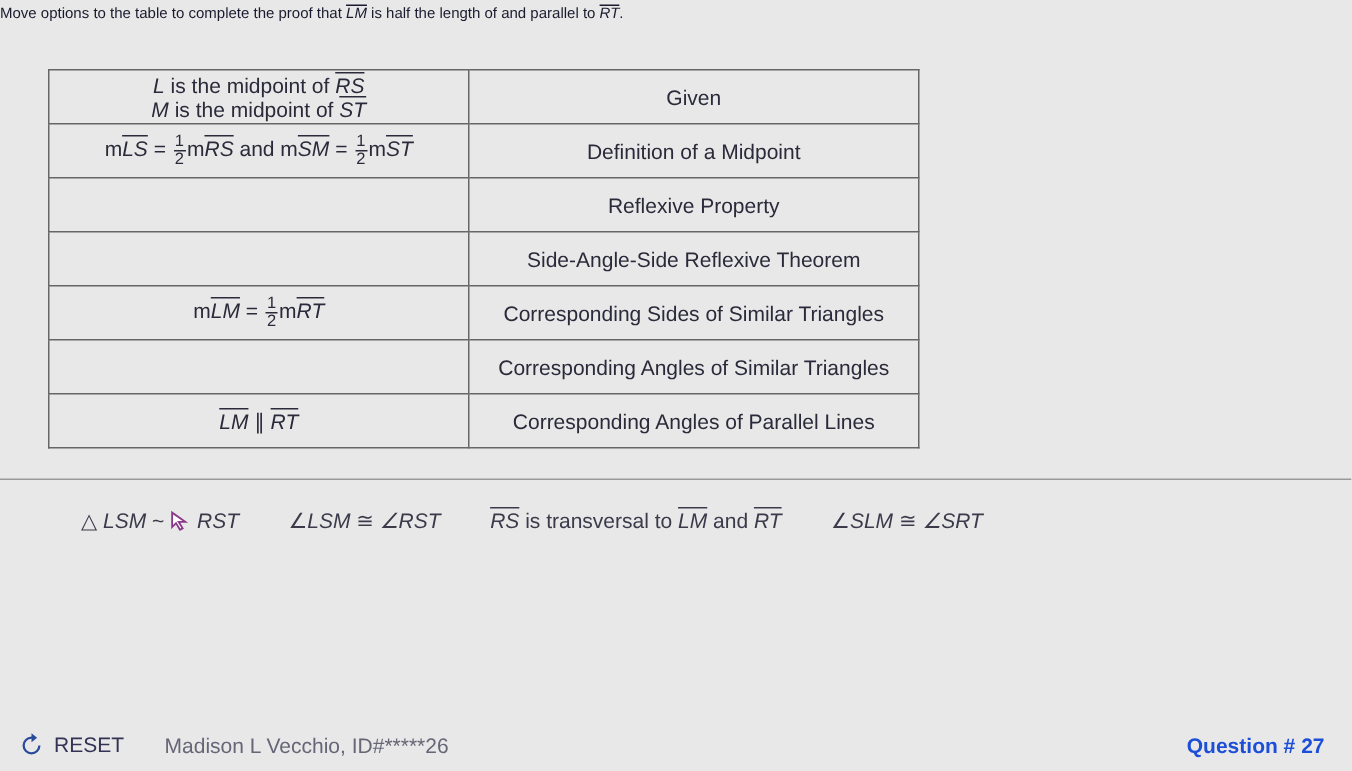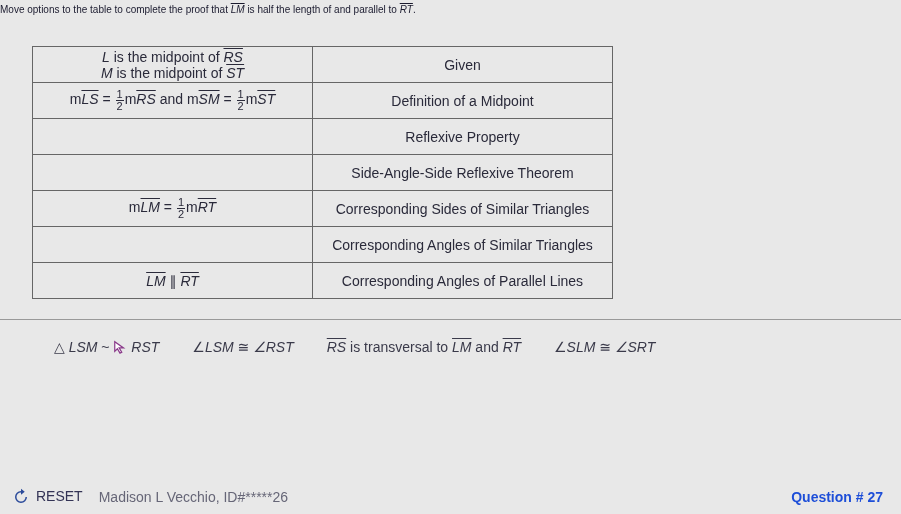--- a/index.html
+++ b/index.html
@@ -63,21 +63,21 @@
   left: 0; right: 0;
   bottom: 8px;
   display: flex;
   align-items: center;
   font-size: 14px;
   color: #444455;
   padding: 0 12px;
 }
 .reset-btn { display: flex; gap: 6px; color: #333355; cursor: pointer; }
 .reset-icon { width: 18px; height: 18px; }
-.footer .id { margin-left: 16px; color: #666677; }
+.footer .id { margin-left: 27px; color: #666677; }
 .footer .growth { position: absolute; left: 440px; color: #666677; }
 .footer .qnum { position: absolute; right: 18px; color: #1d4ed8; font-weight: bold; }
 .pointer {
   display: inline-block;
   width: 14px; height: 14px;
   position: relative;
   top: 2px;
 }
 </style>
 </head>

